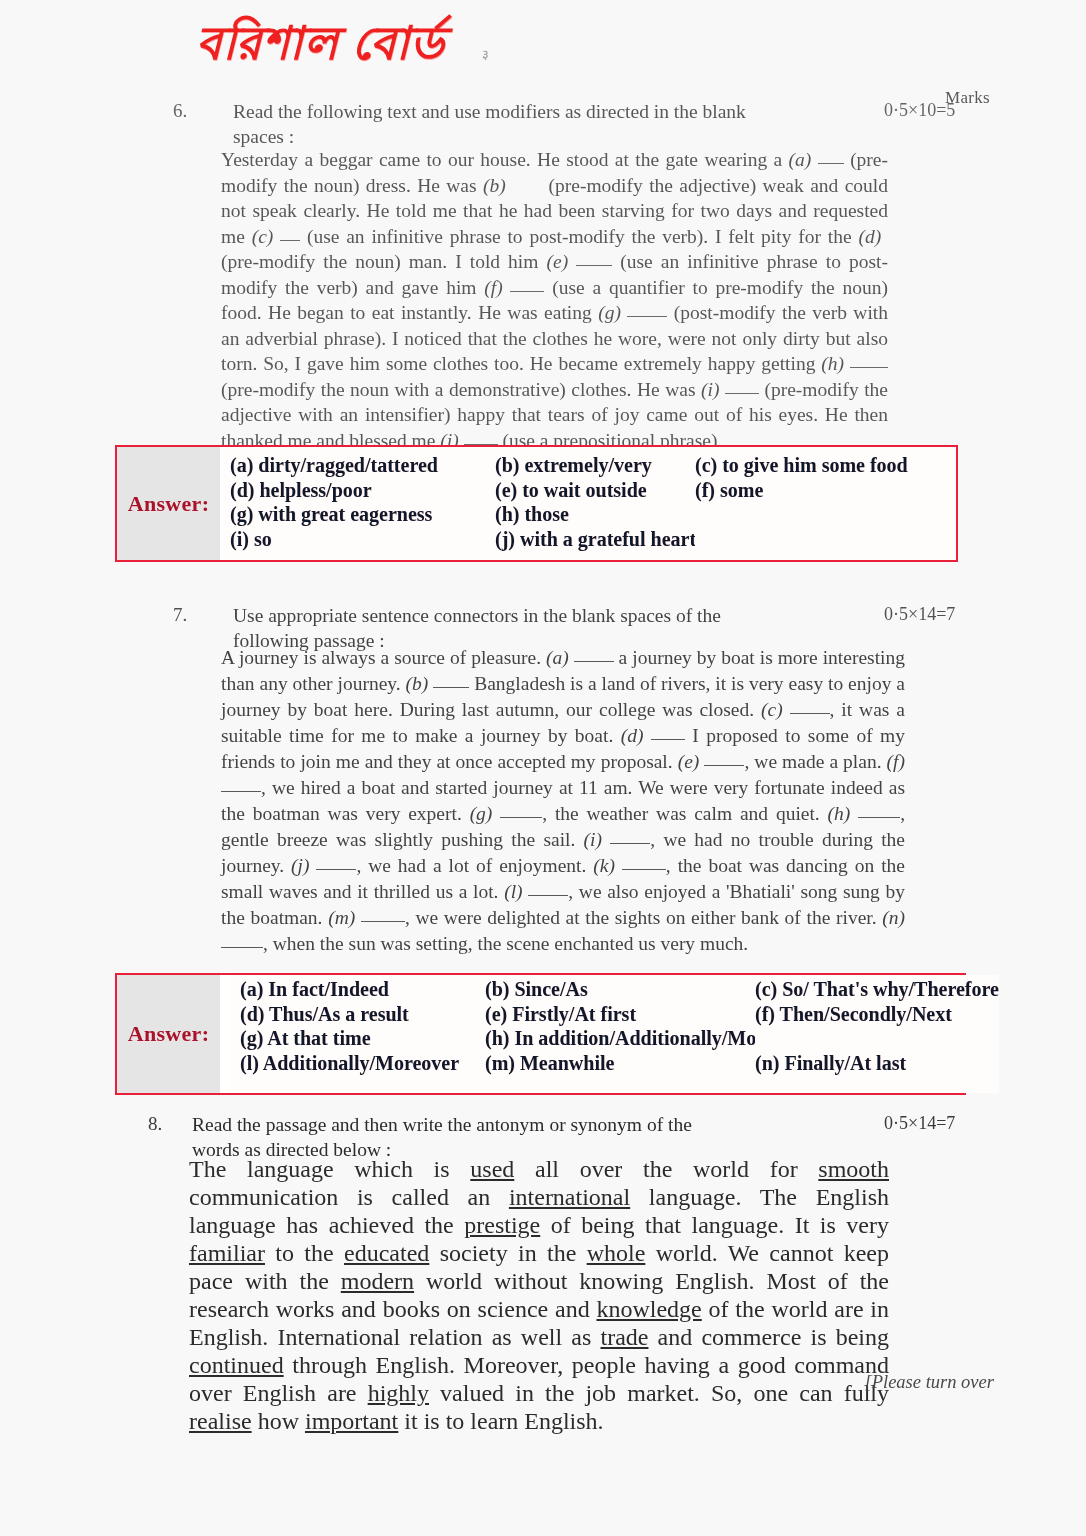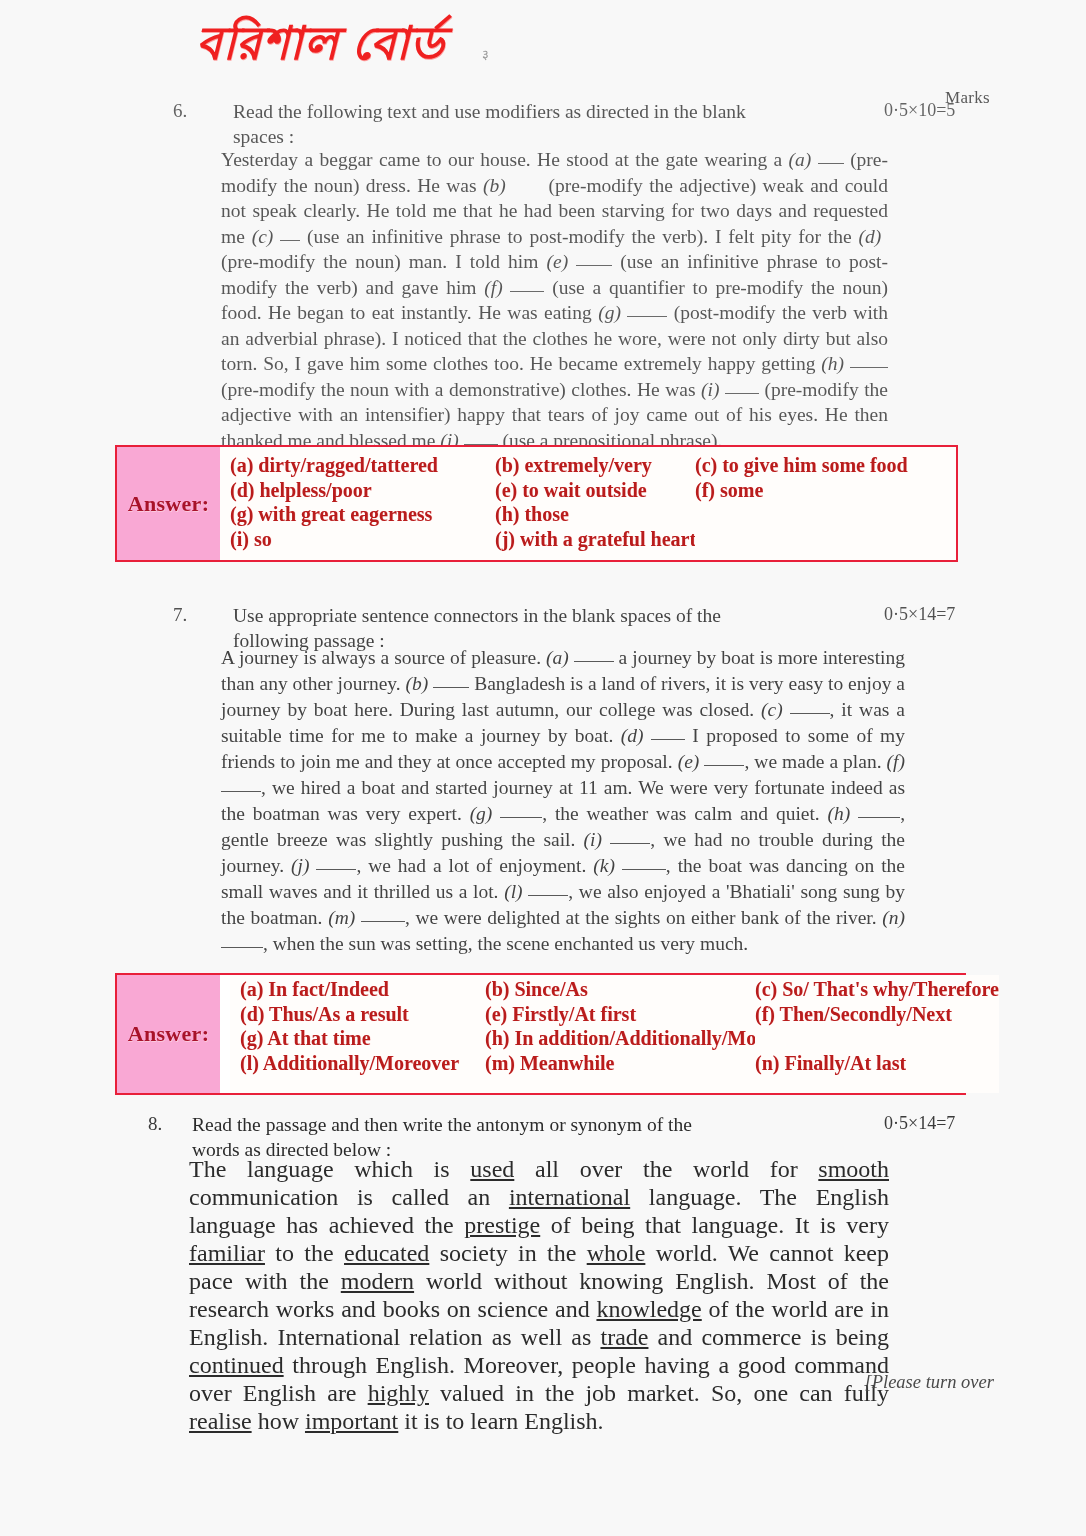--- a/index.html
+++ b/index.html
@@ -86,21 +86,21 @@
   
   .answer-box {
     position: absolute;
     border: 2.5px solid #e8203a;
     background: #ffffff;
     box-sizing: border-box;
     display: flex;
     align-items: stretch;
   }
   .answer-tag {
-    background: #f9a8d4;
+    background: #e5e5e5;
     flex: 0 0 auto;
     display: flex;
     align-items: center;
     justify-content: center;
     box-sizing: border-box;
   }
   .answer-tag span {
     font-family: "Liberation Serif", serif;
     font-weight: bold;
     font-size: 22px;
@@ -113,21 +113,21 @@
     position: relative;
     background: #fffdfb;
     padding: 6px 0 4px 10px;
     box-sizing: border-box;
   }
   .ans-row {
     display: flex;
     font-family: "Liberation Serif", serif;
     font-weight: bold;
     font-size: 20px;
-    color: #b91c1c;
+    color: #0f172a;
     line-height: 24.5px;
     white-space: nowrap;
     text-shadow: 0.5px 0.4px 0 rgba(255,170,170,0.45);
   }
   .ans-row .cell { overflow: hidden; }
 
   
   .box1 .cell.c1 { width: 265px; }
   .box1 .cell.c2 { width: 200px; }
   .box1 .cell.c3 { width: auto; }

